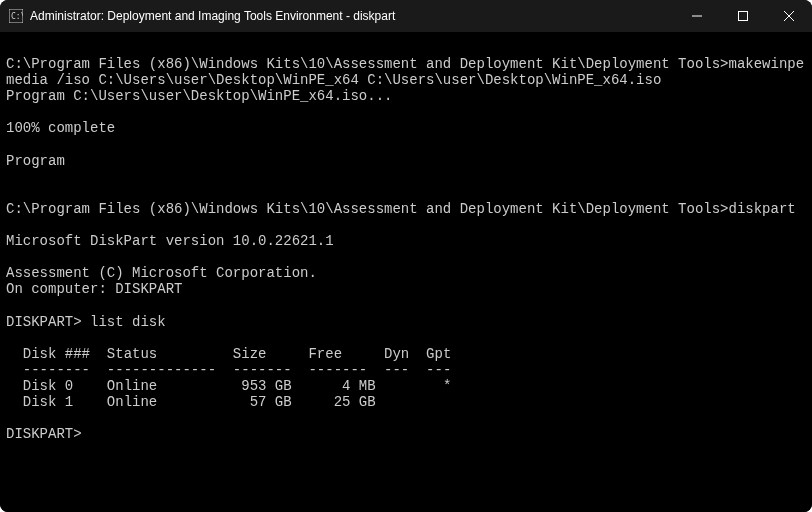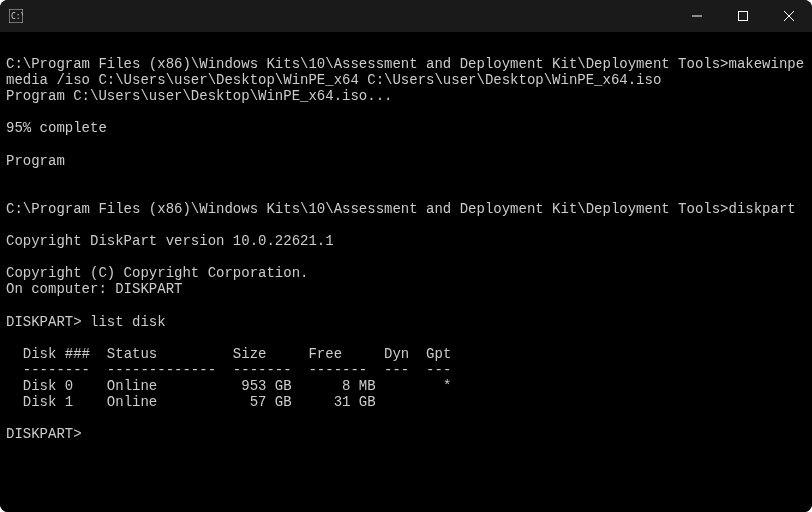--- a/index.html
+++ b/index.html
@@ -38,20 +38,21 @@
 <body>
 
 <div class="window">
   <div class="titlebar">
     <div class="titlebar-icon">
       <svg width="14" height="14" viewBox="0 0 14 14">
         <rect x="0" y="0" width="14" height="14" fill="none" stroke="#ccc" stroke-width="1"></rect>
         <text x="2" y="10" font-size="8" fill="#ccc" font-family="monospace">C:\</text>
       </svg>
     </div>
+    <div class="titlebar-title">Administrator: Deployment and Imaging Tools Environment - diskpart</div>
     <div class="titlebar-spacer"></div>
     <div class="titlebar-btn">
       <svg width="10" height="10" viewBox="0 0 10 10">
           <line x1="0" y1="5" x2="10" y2="5" stroke="#fff" stroke-width="1"></line>
         </svg>
     </div>
     <div class="titlebar-btn">
       <svg width="10" height="10" viewBox="0 0 10 10">
           <rect x="0.5" y="0.5" width="9" height="9" fill="none" stroke="#fff" stroke-width="1"></rect>
         </svg>
@@ -60,34 +61,34 @@
       <svg width="10" height="10" viewBox="0 0 10 10">
         <line x1="0" y1="0" x2="10" y2="10" stroke="#fff" stroke-width="1"></line>
         <line x1="10" y1="0" x2="0" y2="10" stroke="#fff" stroke-width="1"></line>
       </svg>
     </div>
   </div>
   <div class="terminal">
 <span class="line">C:\Program Files (x86)\Windows Kits\10\Assessment and Deployment Kit\Deployment Tools&gt;makewinpemedia /iso C:\Users\user\Desktop\WinPE_x64 C:\Users\user\Desktop\WinPE_x64.iso</span>
 <span class="line">Program C:\Users\user\Desktop\WinPE_x64.iso...</span>
 <span class="line"></span>
-<span class="line">95% complete</span>
+<span class="line">100% complete</span>
 <span class="line"></span>
 <span class="line">Program</span>
 <span class="line"></span>
 <span class="line"></span>
 <span class="line">C:\Program Files (x86)\Windows Kits\10\Assessment and Deployment Kit\Deployment Tools&gt;diskpart</span>
 <span class="line"></span>
-<span class="line">Copyright DiskPart version 10.0.22621.1</span>
+<span class="line">Microsoft DiskPart version 10.0.22621.1</span>
 <span class="line"></span>
-<span class="line">Copyright (C) Copyright Corporation.</span>
+<span class="line">Assessment (C) Microsoft Corporation.</span>
 <span class="line">On computer: DISKPART</span>
 <span class="line"></span>
 <span class="line">DISKPART&gt; list disk</span>
 <span class="line"></span>
 <span class="line">  Disk ###  Status         Size     Free     Dyn  Gpt</span>
 <span class="line">  --------  -------------  -------  -------  ---  ---</span>
-<span class="line">  Disk 0    Online          953 GB      8 MB        *</span>
-<span class="line">  Disk 1    Online           57 GB     31 GB</span>
+<span class="line">  Disk 0    Online          953 GB      4 MB        *</span>
+<span class="line">  Disk 1    Online           57 GB     25 GB</span>
 <span class="line"></span>
 <span class="line">DISKPART&gt;</span>
   </div>
 </div>
 
 </body></html>

